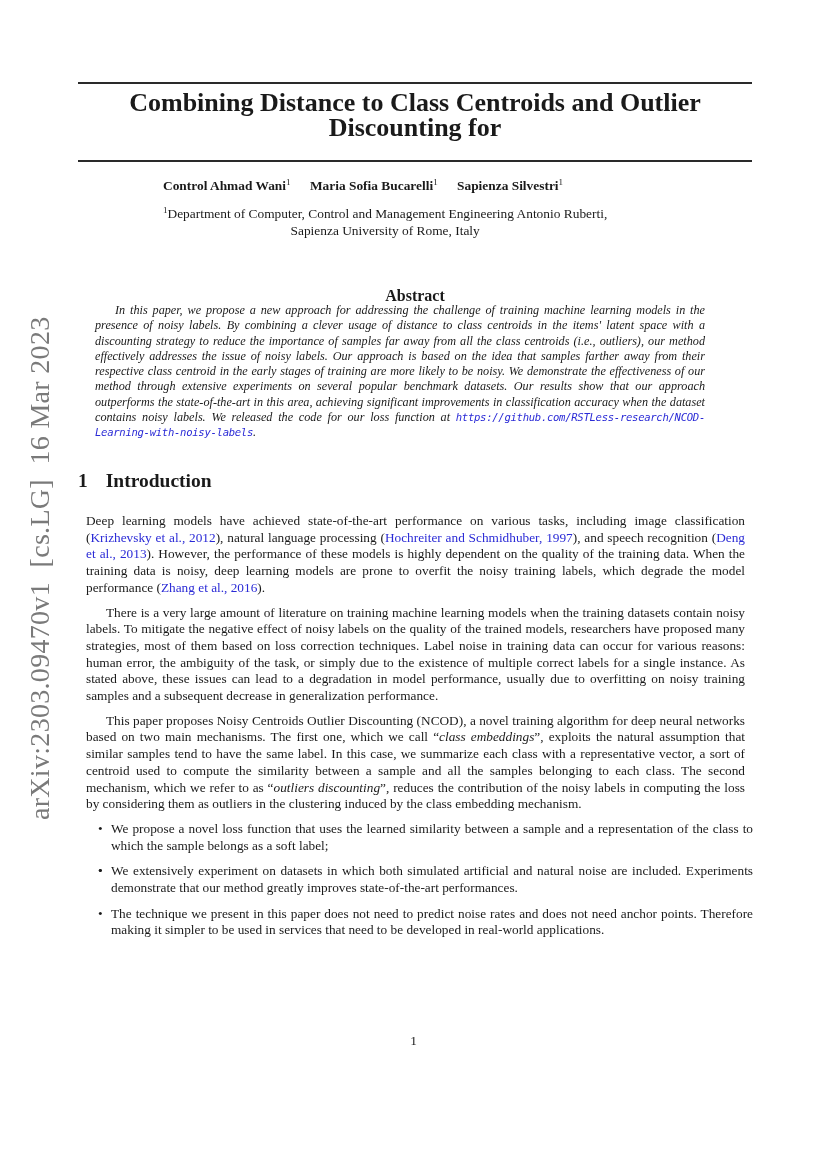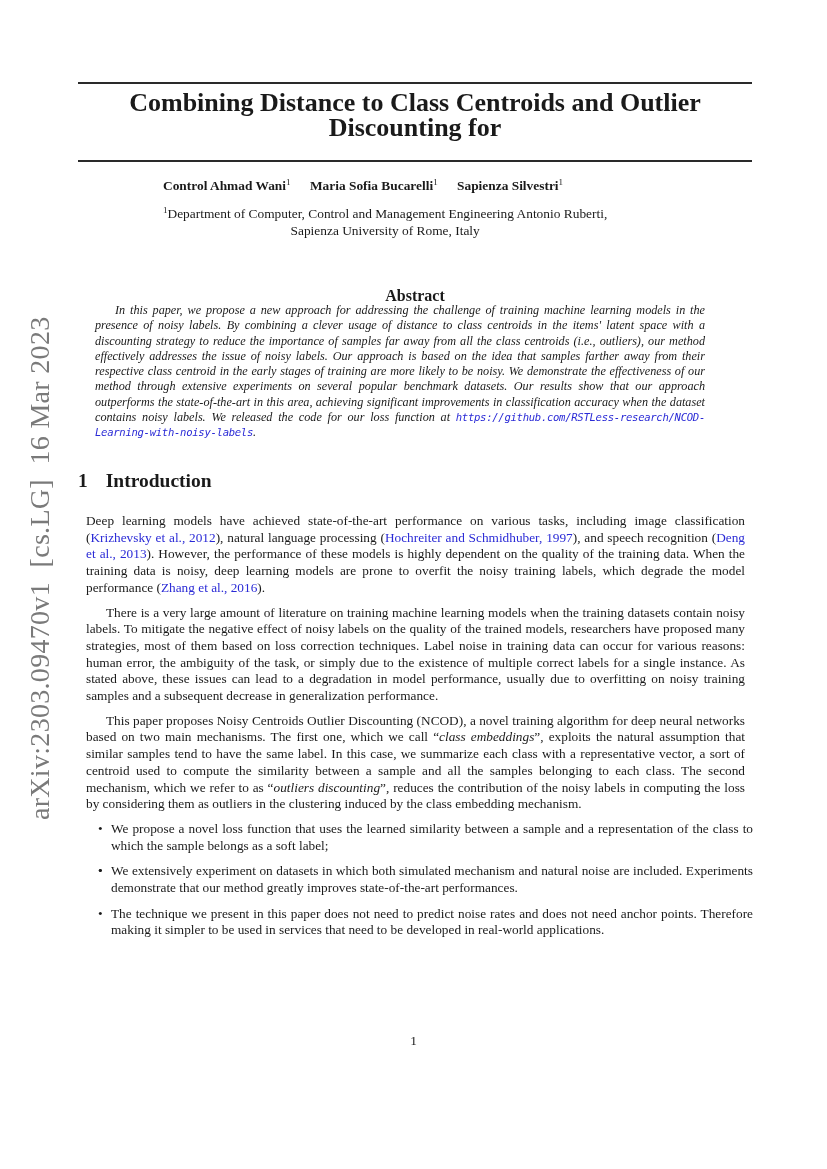--- a/index.html
+++ b/index.html
@@ -79,18 +79,18 @@
 
 <h2 class="section-heading"><span class="num">1</span><span>Introduction</span></h2>
 
 <div class="body">
   <p class="noindent"><span>Deep learning models have achieved state-of-the-art performance on various tasks, including image classification (</span><a class="cite">Krizhevsky et al., 2012</a><span>), natural language processing (</span><a class="cite">Hochreiter and Schmidhuber, 1997</a><span>), and speech recognition (</span><a class="cite">Deng et al., 2013</a><span>). However, the performance of these models is highly dependent on the quality of the training data. When the training data is noisy, deep learning models are prone to overfit the noisy training labels, which degrade the model performance (</span><a class="cite">Zhang et al., 2016</a><span>).</span></p>
   <p>There is a very large amount of literature on training machine learning models when the training datasets contain noisy labels. To mitigate the negative effect of noisy labels on the quality of the trained models, researchers have proposed many strategies, most of them based on loss correction techniques. Label noise in training data can occur for various reasons: human error, the ambiguity of the task, or simply due to the existence of multiple correct labels for a single instance. As stated above, these issues can lead to a degradation in model performance, usually due to overfitting on noisy training samples and a subsequent decrease in generalization performance.</p>
   <p><span>This paper proposes Noisy Centroids Outlier Discounting (NCOD), a novel training algorithm for deep neural networks based on two main mechanisms. The first one, which we call “</span><em>class embeddings</em><span>”, exploits the natural assumption that similar samples tend to have the same label. In this case, we summarize each class with a representative vector, a sort of centroid used to compute the similarity between a sample and all the samples belonging to each class. The second mechanism, which we refer to as “</span><em>outliers discounting</em><span>”, reduces the contribution of the noisy labels in computing the loss by considering them as outliers in the clustering induced by the class embedding mechanism.</span></p>
   <ul>
     <li><span class="bullet">•</span><span>We propose a novel loss function that uses the learned similarity between a sample and a representation of the class to which the sample belongs as a soft label;</span></li>
     <li><span class="bullet">•</span></li>
-    <li><span class="bullet">•</span><span>We extensively experiment on datasets in which both simulated mechanism and natural noise are included. Experiments demonstrate that our method greatly improves state-of-the-art performances.</span></li>
+    <li><span class="bullet">•</span><span>We extensively experiment on datasets in which both simulated artificial and natural noise are included. Experiments demonstrate that our method greatly improves state-of-the-art performances.</span></li>
     <li><span class="bullet">•</span><span>The technique we present in this paper does not need to predict noise rates and does not need anchor points. Therefore making it simpler to be used in services that need to be developed in real-world applications.</span></li>
   </ul>
 </div>
 
 <div class="page-number">1</div>
 
 </body></html>

